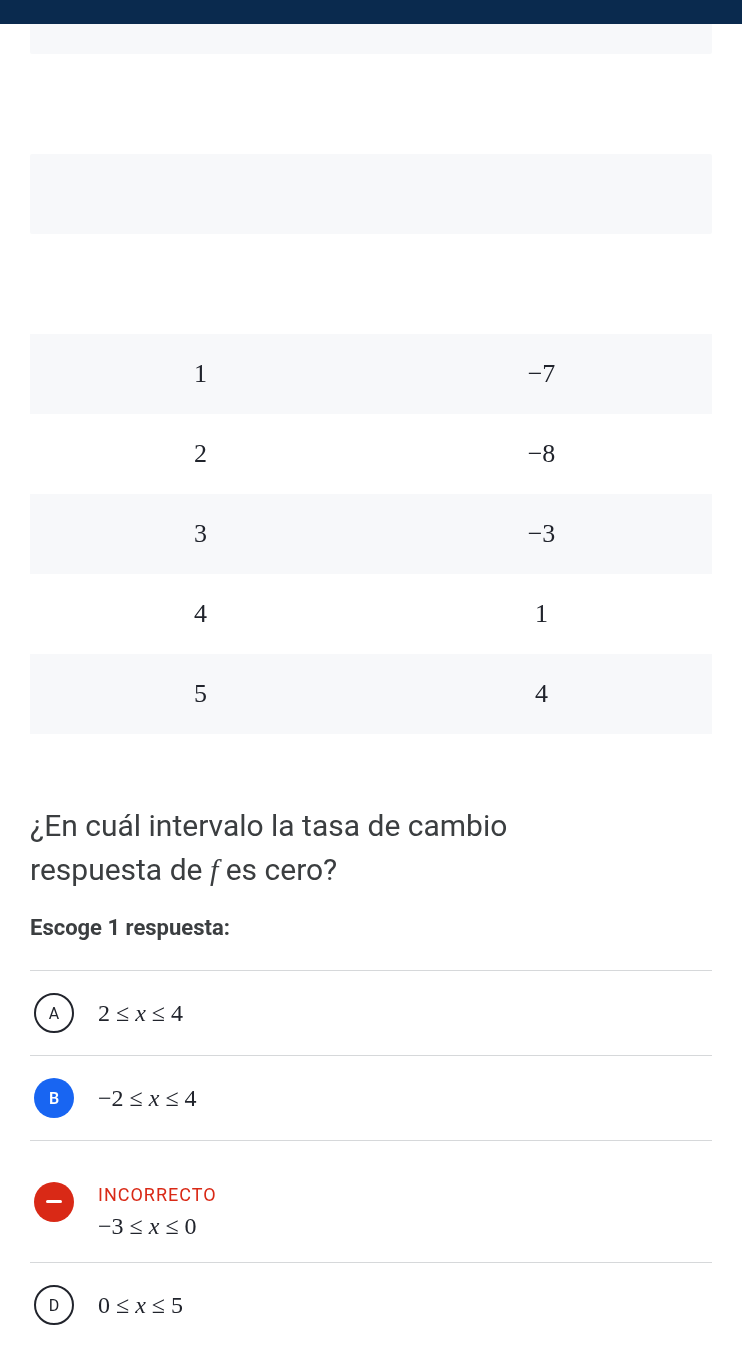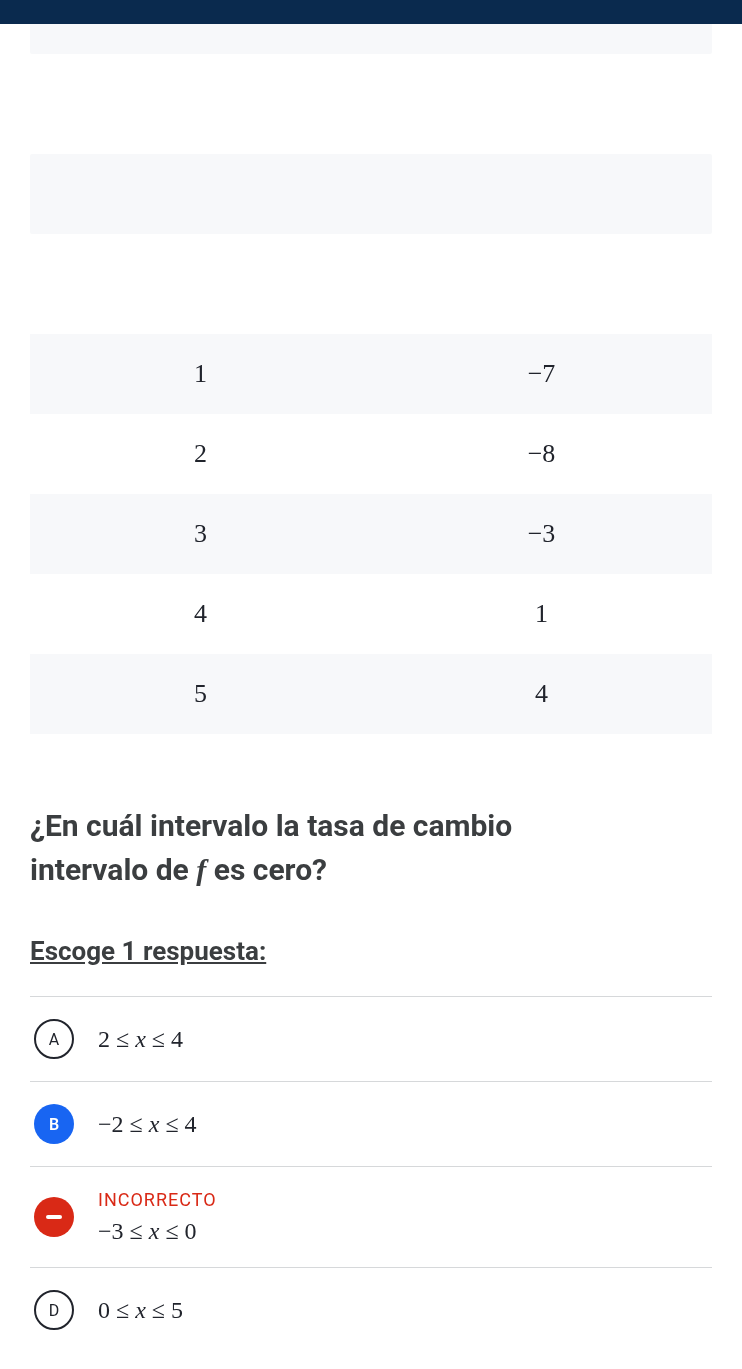--- a/index.html
+++ b/index.html
@@ -42,32 +42,31 @@
     text-align: center;
     width: 50%;
     font-family: "Times New Roman", serif;
     color: #21242c;
   }
   .question {
     margin-top: 70px;
     font-size: 30px;
     color: #3b3e40;
     line-height: 1.45;
-    font-weight: 700;
+    font-weight: 400;
   }
   .question .fvar {
     font-family: "Times New Roman", serif;
     font-style: italic;
   }
   .choose {
-    margin-top: 45px;
-    font-size: 26px;
+    margin-top: 24px;
+    font-size: 22px;
     font-weight: 700;
     color: #3b3e40;
-    text-decoration: underline;
   }
   .answers { margin-top: 30px; }
   .answer {
     display: flex;
     align-items: center;
     gap: 24px;
     padding: 22px 4px;
     border-top: 1px solid #d6d8da;
     cursor: pointer;
   }
@@ -100,20 +99,21 @@
   }
   .badge.incorrect .minus {
     width: 16px; height: 3.5px; background: #fff; border-radius: 2px;
   }
   .answer-body { display: flex; flex-direction: column; gap: 8px; }
   .feedback {
     color: #d92916;
     font-size: 18px;
     letter-spacing: 1px;
     font-weight: 400;
+    margin-top: 21px;
   }
   .math {
     font-family: "Times New Roman", serif;
     font-size: 24px;
     color: #21242c;
   }
   .mi { font-style: italic; }
 </style>
 </head>
 <body>
@@ -145,21 +145,21 @@
     </tr>
     <tr>
       <td>5</td>
       <td>4</td>
     </tr>
   </tbody>
     </table>
 
   <p class="question">
     <span>¿En cuál intervalo la tasa de cambio</span><br>
-    <span>intervalo de </span><span class="fvar">f</span><span> es cero?</span>
+    <span>respuesta de </span><span class="fvar">f</span><span> es cero?</span>
   </p>
 
   <p class="choose">Escoge 1 respuesta:</p>
 
   <div class="answers">
 
     <div class="answer">
       <div class="badge outline">
         <span>A</span>
       </div>

